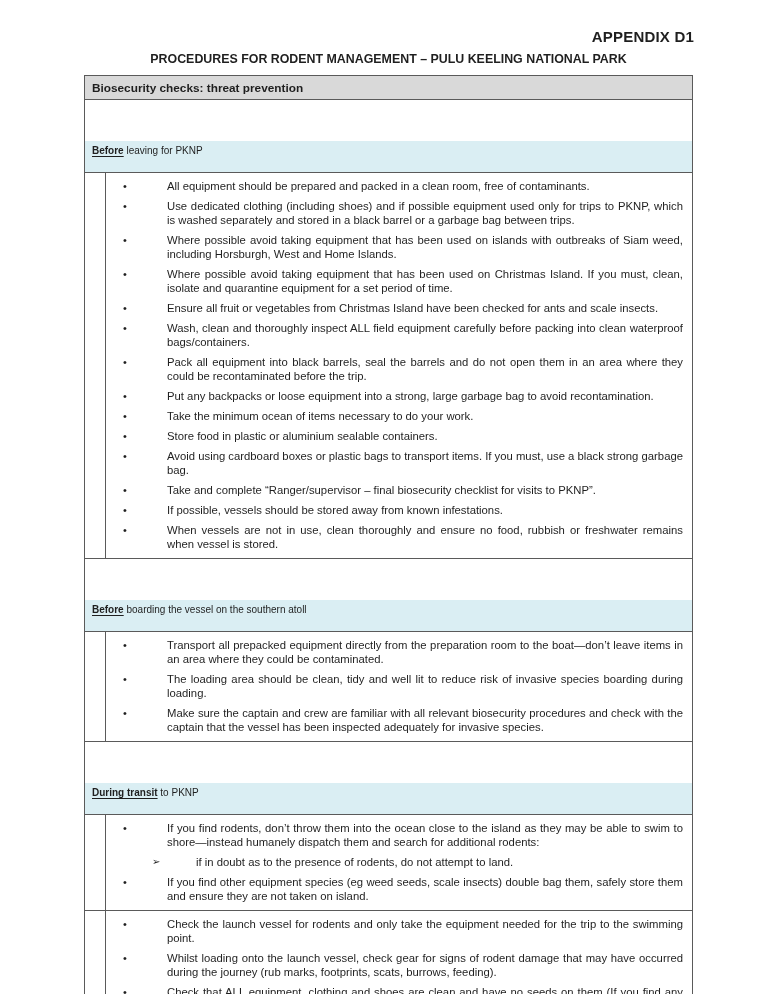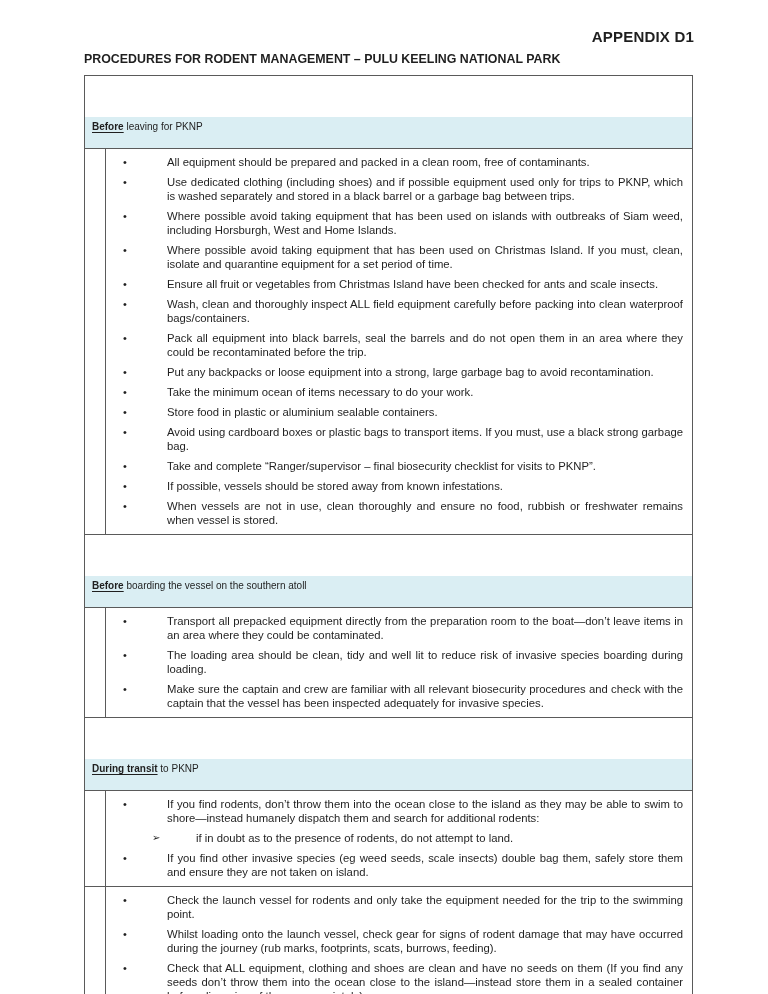--- a/index.html
+++ b/index.html
@@ -25,20 +25,21 @@
   }
   .appendix {
     margin: 28px 74px 0 0;
     text-align: right;
     font-size: 15px;
     font-weight: bold;
     letter-spacing: 0.2px;
   }
   .doc-title {
     margin: 7px 75px 0 84px;
+    text-align: center;
     font-size: 12.4px;
     font-weight: bold;
   }
   .biosec-table {
     margin: 9px 0 0 84px;
     width: 609px;
     border: 1px solid var(--border);
     font-size: 11.3px;
   }
   .table-header {
@@ -104,20 +105,21 @@
   }
 </style>
 </head>
 <body>
 
 <div class="doc-page">
   <div class="appendix">APPENDIX D1</div>
   <div class="doc-title">PROCEDURES FOR RODENT MANAGEMENT – PULU KEELING NATIONAL PARK</div>
 
   <div class="biosec-table">
+    <div class="table-header">Biosecurity checks: threat prevention</div>
     <div id="sections-container">
   <section class="section">
     <div class="section-header"><span class="lead">Before</span><span class="rest"> leaving for PKNP</span></div>
     <div class="section-body">
       <div class="gutter-cell"></div>
       <ul class="bullet-list">
   <li class="bullet-item">
     <span class="bullet-glyph">•</span>
     <span class="bullet-text">All equipment should be prepared and packed in a clean room, free of contaminants.</span>
   </li>
@@ -223,21 +225,21 @@
     <span class="bullet-text">If you find rodents, don’t throw them into the ocean close to the island as they may be able to swim to shore—instead humanely dispatch them and search for additional rodents:</span>
   </li>
 
   <li class="sub-item">
     <span class="sub-glyph">➢</span>
     <span class="bullet-text">if in doubt as to the presence of rodents, do not attempt to land.</span>
   </li>
 
   <li class="bullet-item">
     <span class="bullet-glyph">•</span>
-    <span class="bullet-text">If you find other invasive species (eg weed seeds, scale insects) double bag them, safely store them and ensure they are not taken on island.</span>
+    <span class="bullet-text">If you find other equipment species (eg weed seeds, scale insects) double bag them, safely store them and ensure they are not taken on island.</span>
   </li>
 </ul>
     </div>
   </section>
 
   <section class="section">
     <div class="section-body">
       <div class="gutter-cell"></div>
       <ul class="bullet-list">
   <li class="bullet-item">

